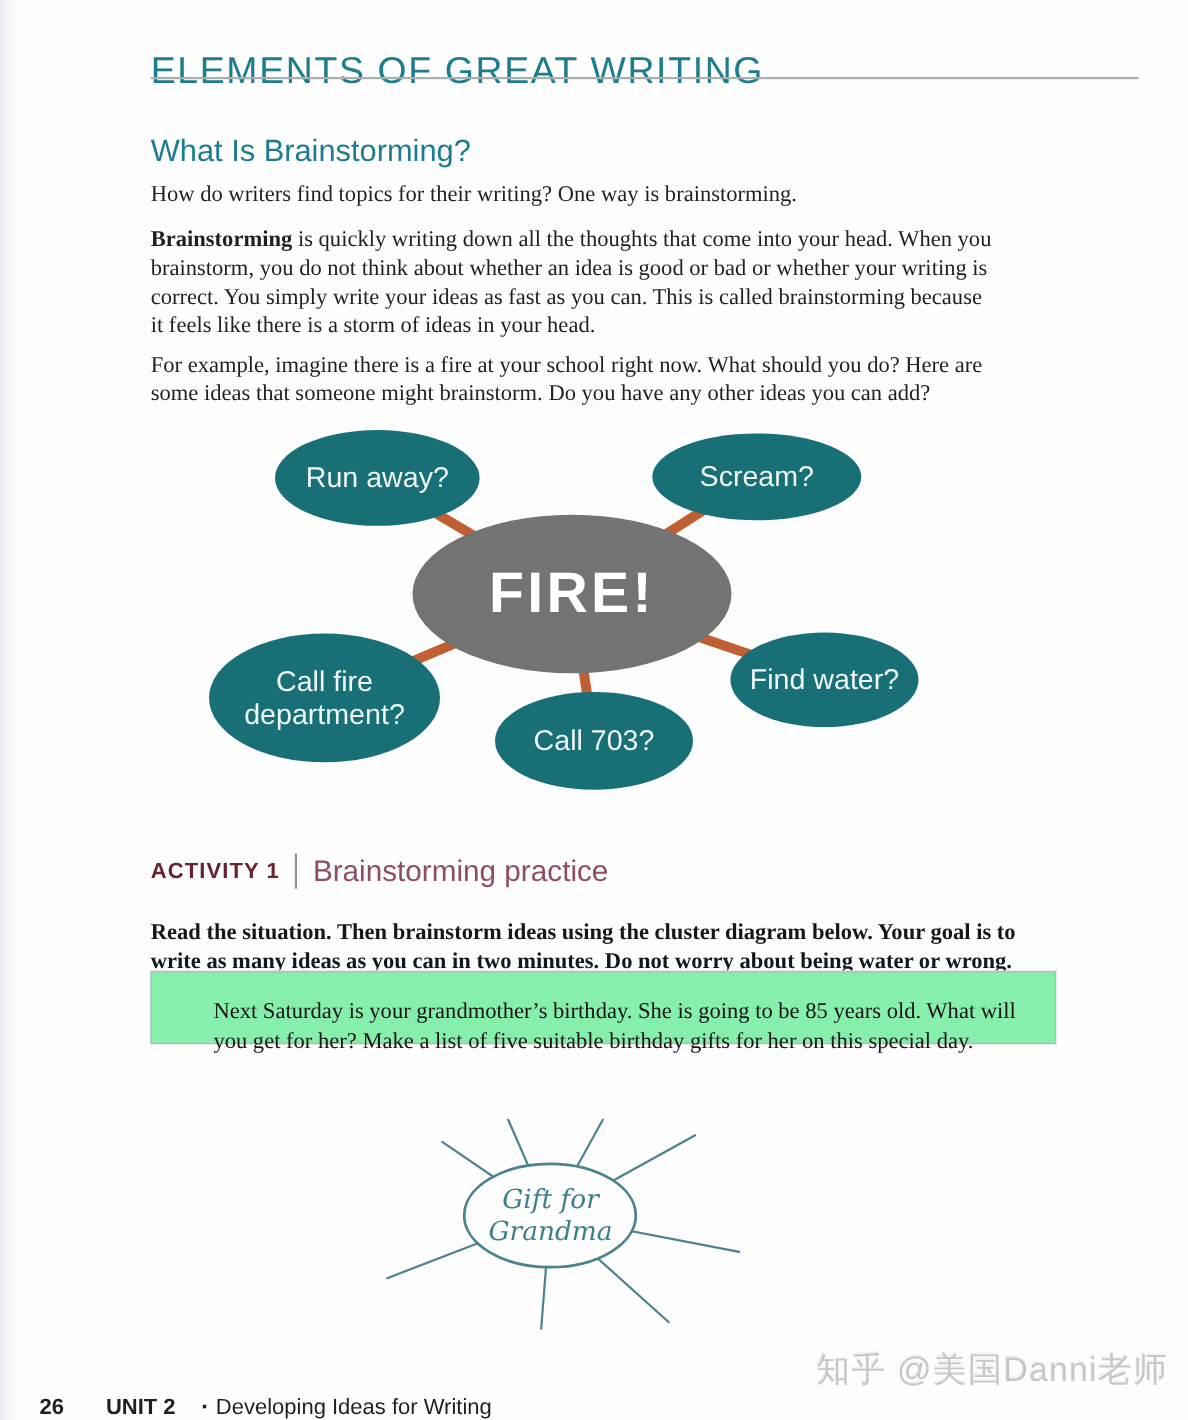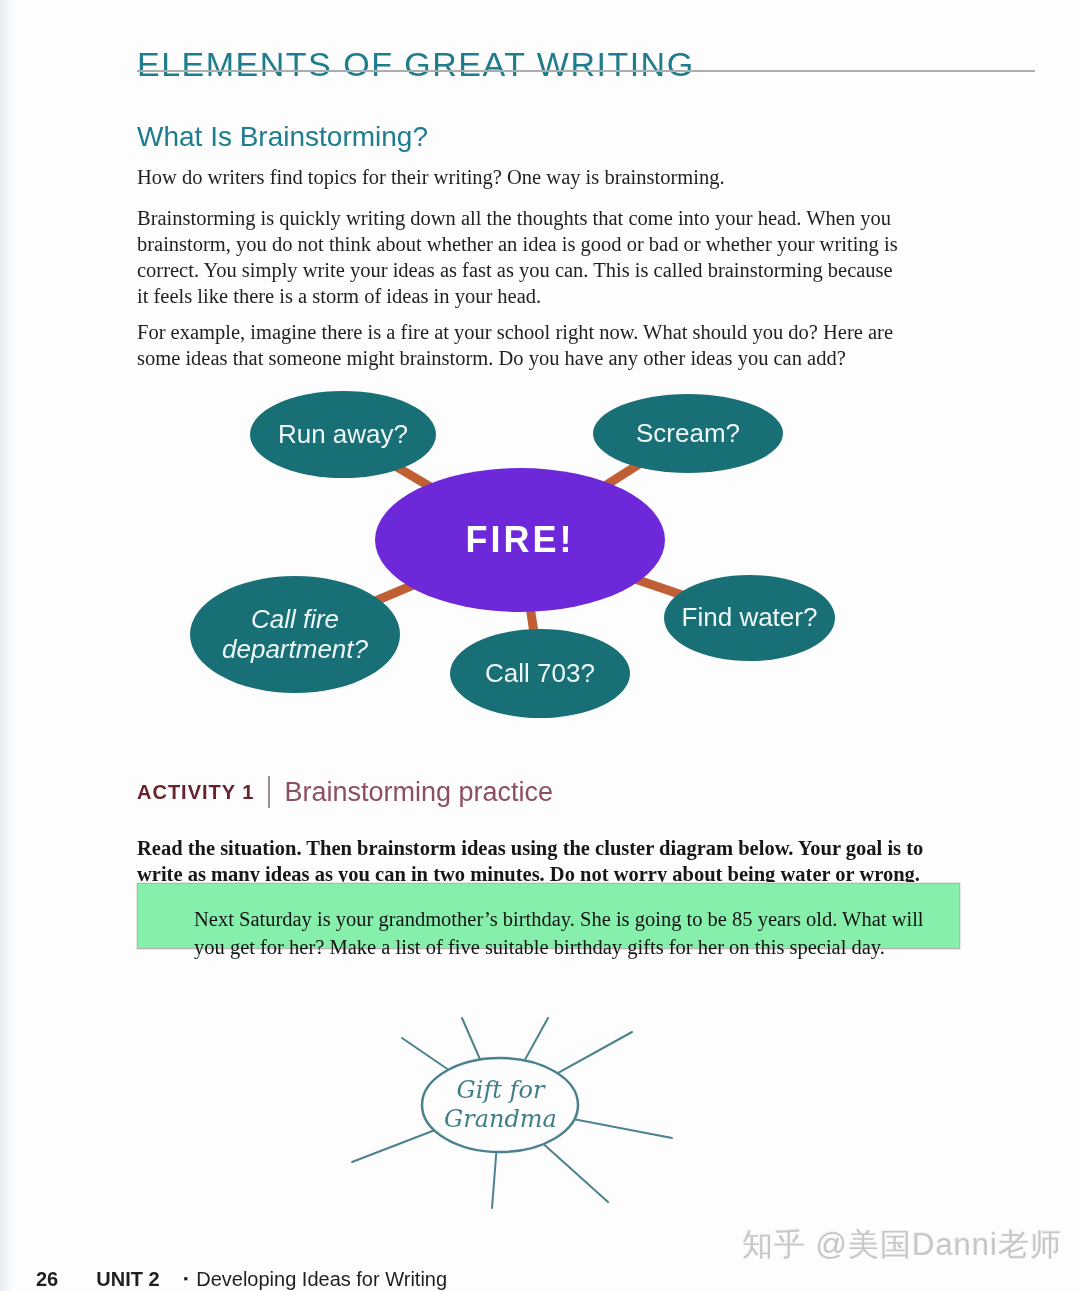--- a/index.html
+++ b/index.html
@@ -26,36 +26,36 @@
   .section-heading{
     position:absolute;left:137px;top:98px;width:700px;
     font-family:"Liberation Sans", sans-serif;
     font-size:28px;color:#1d7d8c;font-weight:400;
   }
   
   .para{position:absolute;left:137px;width:772px;font-size:20.5px;line-height:26px;}
   .para-intro{top:143px;}
   .para-def{top:184px;}
   .para-example{top:298px;}
-  .bold{font-weight:400;}
+  .bold{font-weight:700;}
   
   .diagram-lines{position:absolute;left:150px;top:380px;width:750px;height:360px;}
   .node{
     position:absolute;border-radius:50%;
     display:flex;align-items:center;justify-content:center;text-align:center;
     font-family:"Liberation Sans", sans-serif;color:#eef7f5;
     background:#186f75;font-size:26px;line-height:1.15;
   }
   .node-fire{
-    left:375px;top:468px;width:290px;height:144px;background:#6d28d9;
-    color:#ffffff;font-weight:700;font-size:36px;letter-spacing:3px;
+    left:375px;top:468px;width:290px;height:144px;background:#737373;
+    color:#ffffff;font-weight:700;font-size:52px;letter-spacing:3px;
   }
   .node-run{left:250px;top:391px;width:186px;height:87px;}
   .node-scream{left:593px;top:394px;width:190px;height:79px;}
-  .node-dept{left:190px;top:576px;width:210px;height:117px;padding:0 18px;box-sizing:border-box;font-style:italic;}
+  .node-dept{left:190px;top:576px;width:210px;height:117px;padding:0 18px;box-sizing:border-box;}
   .node-911{left:450px;top:629px;width:180px;height:89px;}
   .node-water{left:664px;top:575px;width:171px;height:86px;}
   
   .activity-row{
     position:absolute;left:137px;top:772px;width:820px;height:40px;
     display:flex;align-items:center;gap:14px;
     font-family:"Liberation Sans", sans-serif;
   }
   .activity-label{
     font-size:20px;font-weight:700;letter-spacing:1px;color:#67222f;

